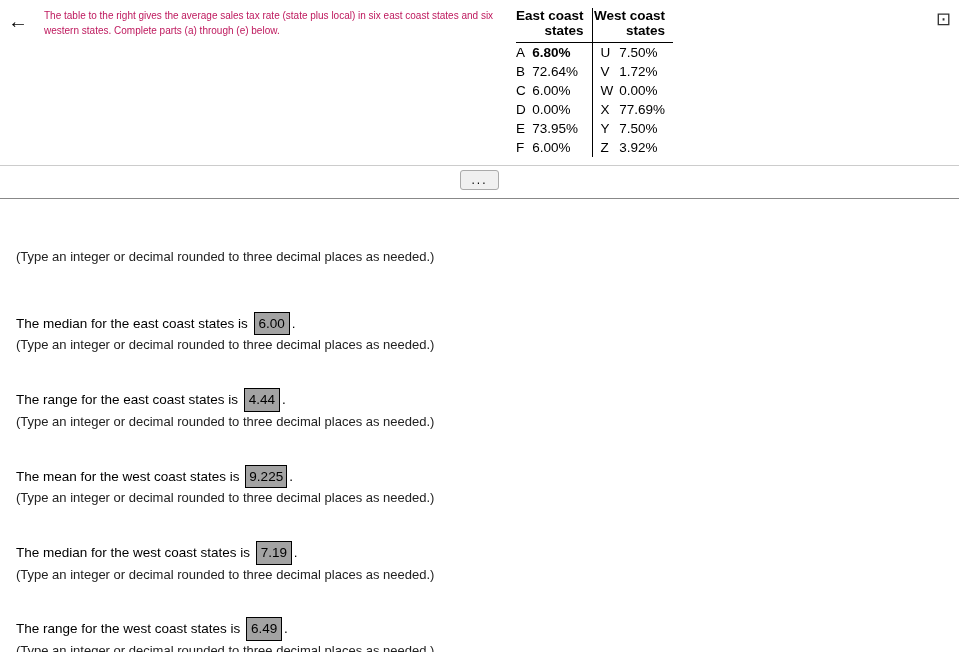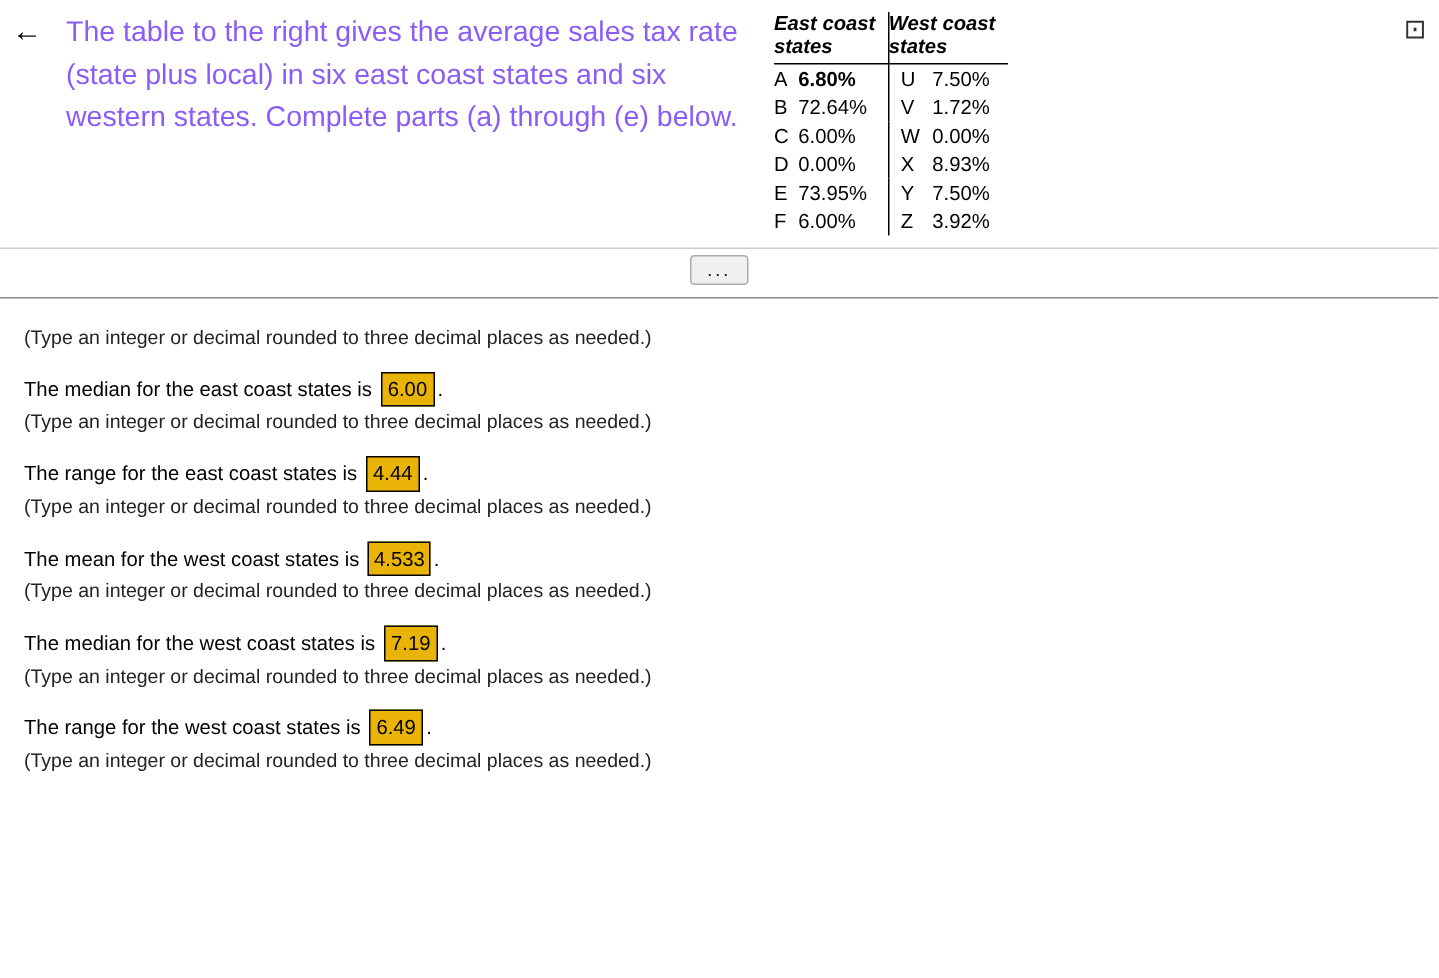--- a/index.html
+++ b/index.html
@@ -39,37 +39,36 @@
       font-size: 20px;
       font-weight: bold;
       cursor: pointer;
       padding-top: 2px;
       min-width: 24px;
       color: #000;
     }
 
     .description-text {
       flex: 0 0 460px;
-      font-size: 19px;
+      font-size: 10px;
       line-height: 1.5;
-      color: #8b5cf6;
+      color: #be185d;
     }
 
     .state-table {
       border-collapse: collapse;
       font-size: 13.5px;
     }
 
     .state-table th {
       font-weight: bold;
-      text-align: left;
+      text-align: right;
       padding: 0 8px 4px 0;
       vertical-align: bottom;
       border-bottom: 1px solid #000;
-      font-style: italic;
     }
 
     .state-table td {
       padding: 2px 8px 2px 0;
       vertical-align: middle;
     }
 
     .state-table .divider-col {
       border-right: 1px solid #000;
       padding-right: 8px;
@@ -79,40 +78,41 @@
       padding: 8px 16px 16px 16px;
       display: flex;
       flex-direction: column;
       gap: 0;
     }
 
     .answer-row {
       display: flex;
       flex-direction: column;
       margin-bottom: 12px;
+      margin-top: 32px;
     }
 
     .answer-row p {
       font-size: 13.5px;
       line-height: 1.6;
     }
 
     .answer-row .instruction-text {
       font-size: 13px;
       color: #222;
     }
 
     .answer-box {
       display: inline-block;
       border: 1px solid #000;
       min-width: 36px;
       padding: 0px 3px;
       margin: 0 2px;
       font-size: 13.5px;
-      background: #eab308;
+      background: #a3a3a3;
       text-align: center;
       vertical-align: baseline;
     }
 
     .dots-row {
       display: flex;
       justify-content: center;
       margin: 4px 0 8px 0;
     }
 
@@ -179,21 +179,21 @@
             <tr>
               <td style="padding-right: 6px;">C</td>
               <td style="padding-right: 12px; border-right: 1px solid rgb(0, 0, 0);">6.00%</td>
               <td style="padding-left: 8px; padding-right: 6px;">W</td>
               <td>0.00%</td>
             </tr>
             <tr>
               <td style="padding-right: 6px;">D</td>
               <td style="padding-right: 12px; border-right: 1px solid rgb(0, 0, 0);">0.00%</td>
               <td style="padding-left: 8px; padding-right: 6px;">X</td>
-              <td>8.93%</td>
+              <td>77.69%</td>
             </tr>
             <tr>
               <td style="padding-right: 6px;">E</td>
               <td style="padding-right: 12px; border-right: 1px solid rgb(0, 0, 0);">73.95%</td>
               <td style="padding-left: 8px; padding-right: 6px;">Y</td>
               <td>7.50%</td>
             </tr>
             <tr>
               <td style="padding-right: 6px;">F</td>
               <td style="padding-right: 12px; border-right: 1px solid rgb(0, 0, 0);">6.00%</td>
@@ -222,21 +222,21 @@
     <div id="answers-container">
         <div class="answer-row">
           <p>The median for the east coast states is <span class="answer-box">6.00</span>.</p>
           <p class="instruction-text">(Type an integer or decimal rounded to three decimal places as needed.)</p>
         </div>
         <div class="answer-row">
           <p>The range for the east coast states is <span class="answer-box">4.44</span>.</p>
           <p class="instruction-text">(Type an integer or decimal rounded to three decimal places as needed.)</p>
         </div>
         <div class="answer-row">
-          <p>The mean for the west coast states is <span class="answer-box">4.533</span>.</p>
+          <p>The mean for the west coast states is <span class="answer-box">9.225</span>.</p>
           <p class="instruction-text">(Type an integer or decimal rounded to three decimal places as needed.)</p>
         </div>
         <div class="answer-row">
           <p>The median for the west coast states is <span class="answer-box">7.19</span>.</p>
           <p class="instruction-text">(Type an integer or decimal rounded to three decimal places as needed.)</p>
         </div>
         <div class="answer-row">
           <p>The range for the west coast states is <span class="answer-box">6.49</span>.</p>
           <p class="instruction-text">(Type an integer or decimal rounded to three decimal places as needed.)</p>
         </div>

